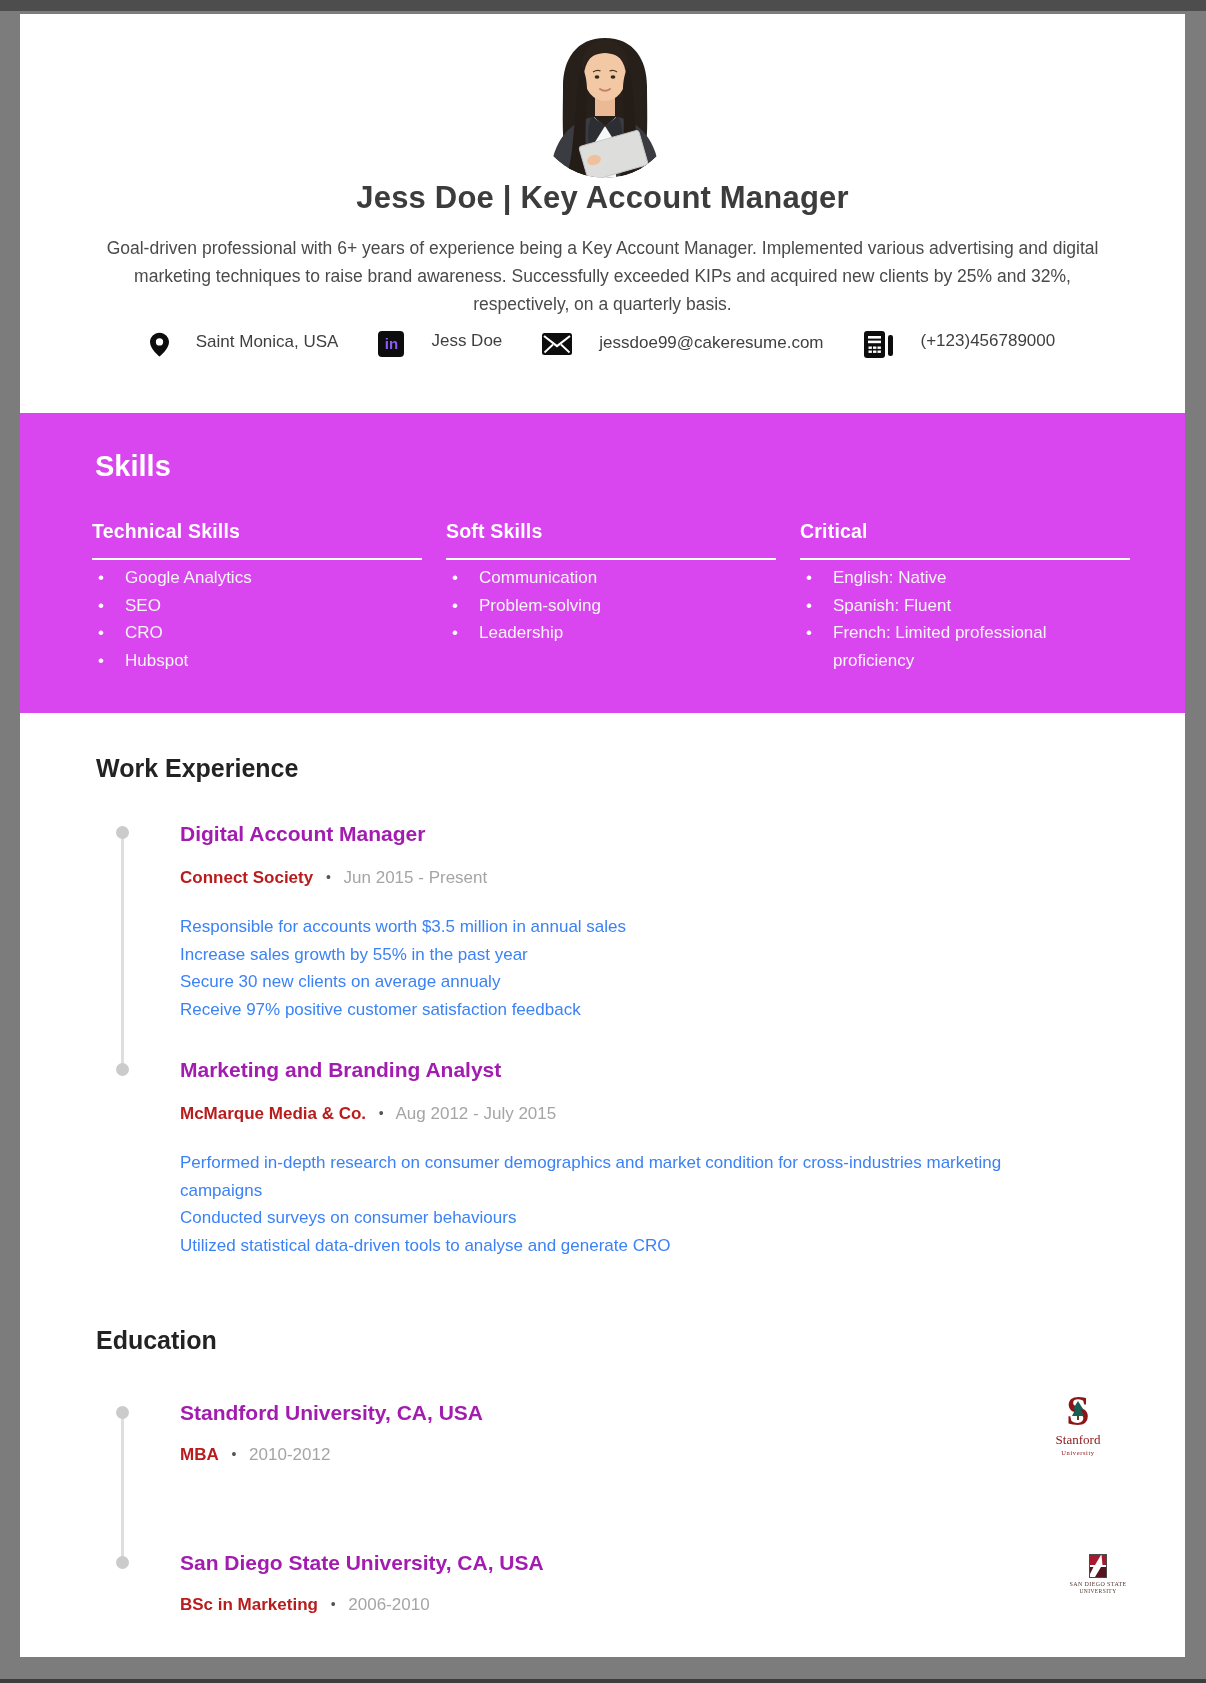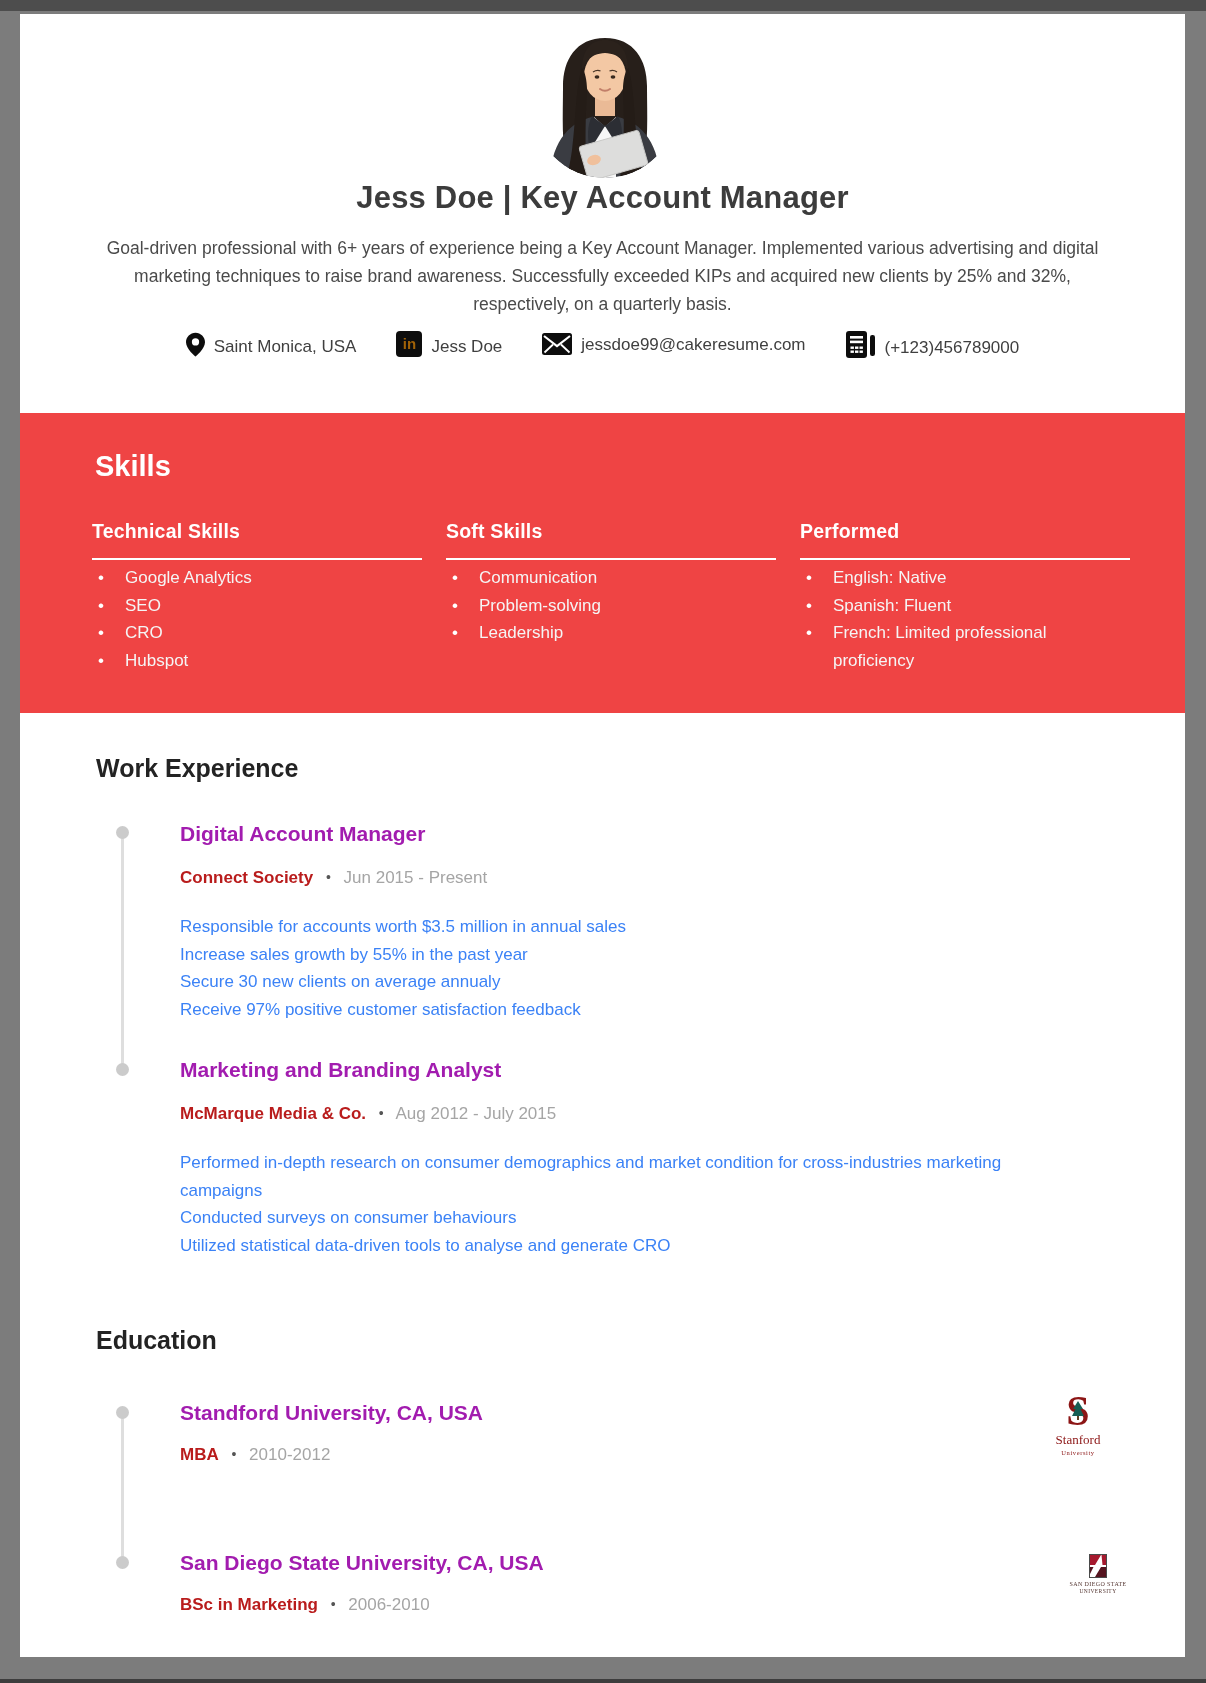--- a/index.html
+++ b/index.html
@@ -25,30 +25,30 @@
     text-align:center; font-size:31px; font-weight:700; color:#3c3c3c; letter-spacing:0.2px;
   }
   .summary {
     position:absolute; top:220px; left:50%; transform:translateX(-50%);
     width:1032px; text-align:center; font-size:17.5px; line-height:28px; color:#4a4a4a;
   }
   .contact {
     position:absolute; top:314px; left:0; width:100%; height:32px;
     display:flex; justify-content:center; align-items:center; gap:40px;
   }
-  .contact-item { display:flex; align-items:flex-end; gap:9px; font-size:17px; color:#3f3f3f; cursor:pointer; }
+  .contact-item { display:flex; align-items:flex-start; gap:27px; font-size:17px; color:#3f3f3f; cursor:pointer; }
   .contact-item svg { display:block; }
   .li-badge {
-    width:26px; height:26px; background:#0d0d0d; border-radius:4px; color:#a16207;
+    width:26px; height:26px; background:#0d0d0d; border-radius:4px; color:#8b5cf6;
     font-size:15px; font-weight:700; display:flex; align-items:center; justify-content:center;
     padding-bottom:2px;
   }
 
   
-  .band { position:absolute; left:0; top:399px; width:100%; height:300px; background:#ef4444; color:#fff; }
+  .band { position:absolute; left:0; top:399px; width:100%; height:300px; background:#d946ef; color:#fff; }
   .band h2 { position:absolute; left:75px; top:36px; font-size:29px; font-weight:700; line-height:34px; }
   .cols { position:absolute; left:72px; top:106px; right:30px; display:flex; gap:24px; }
   .col { width:330px; flex:0 0 330px; }
   .col h3 { font-size:19.5px; font-weight:700; line-height:24px; letter-spacing:0.2px; }
   .rule { height:2px; background:#ffffff; margin-top:15px; }
   .col ul { list-style:none; margin-top:4px; }
   .col li { position:relative; padding-left:33px; font-size:17px; line-height:27.5px; color:#f5f5f5; }
   .col li::before { content:"•"; position:absolute; left:6px; top:0; font-size:17px; color:#fff; }
 
   
@@ -189,21 +189,21 @@
       <div class="col">
         <h3>Soft Skills</h3>
         <div class="rule"></div>
         <ul>
           <li>Communication</li>
           <li>Problem-solving</li>
           <li>Leadership</li>
         </ul>
       </div>
       <div class="col">
-        <h3>Performed</h3>
+        <h3>Critical</h3>
         <div class="rule"></div>
         <ul>
           <li>English: Native</li>
           <li>Spanish: Fluent</li>
           <li>French: Limited professional proficiency</li>
         </ul>
       </div>
     </div>
   </div>
 

